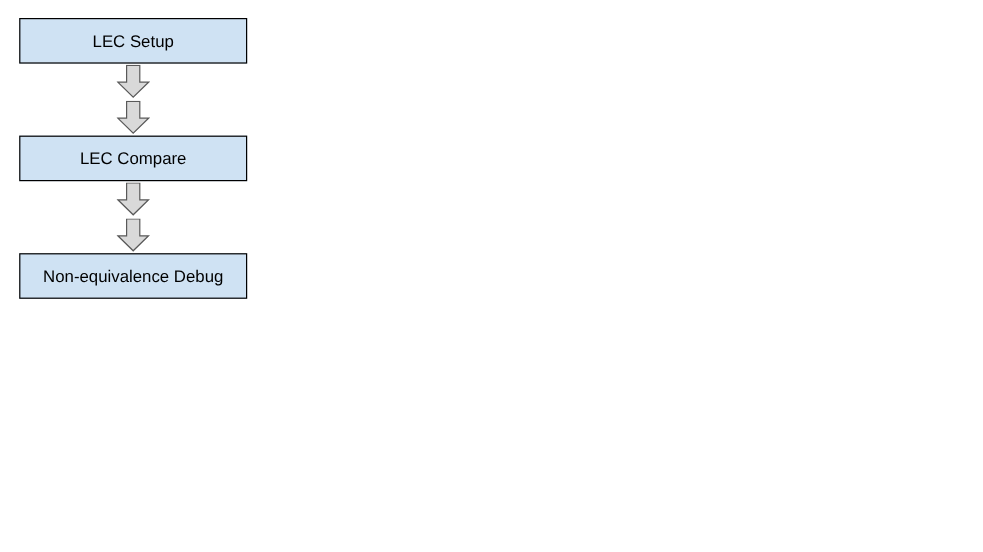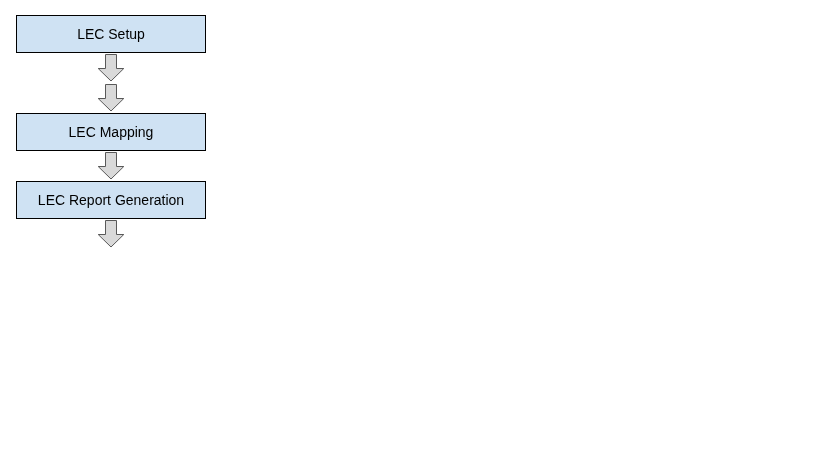--- a/index.html
+++ b/index.html
@@ -69,34 +69,34 @@
     </div>
 
 
     <div class="flow-arrow">
       <svg width="28" height="28" viewBox="0 0 28 28" aria-hidden="true">
         <polygon points="8.5,0.5 19.5,0.5 19.5,14.5 26.8,14.5 14,27 1.2,14.5 8.5,14.5"></polygon>
       </svg>
     </div>
 
     <div class="flow-box">
-      <span>LEC Mapping</span>
-    </div>
-
-    <div class="flow-arrow">
-      <svg width="28" height="28" viewBox="0 0 28 28" aria-hidden="true">
-        <polygon points="8.5,0.5 19.5,0.5 19.5,14.5 26.8,14.5 14,27 1.2,14.5 8.5,14.5"></polygon>
-      </svg>
-    </div>
-
-    <div class="flow-box">
-      <span>LEC Report Generation</span>
+      <span>LEC Compare</span>
     </div>
 
     <div class="flow-arrow">
       <svg width="28" height="28" viewBox="0 0 28 28" aria-hidden="true">
         <polygon points="8.5,0.5 19.5,0.5 19.5,14.5 26.8,14.5 14,27 1.2,14.5 8.5,14.5"></polygon>
       </svg>
     </div>
 
 
+    <div class="flow-arrow">
+      <svg width="28" height="28" viewBox="0 0 28 28" aria-hidden="true">
+        <polygon points="8.5,0.5 19.5,0.5 19.5,14.5 26.8,14.5 14,27 1.2,14.5 8.5,14.5"></polygon>
+      </svg>
+    </div>
+
+    <div class="flow-box">
+      <span>Non-equivalence Debug</span>
+    </div>
+
   </div>
 </div>
 
 </body></html>

